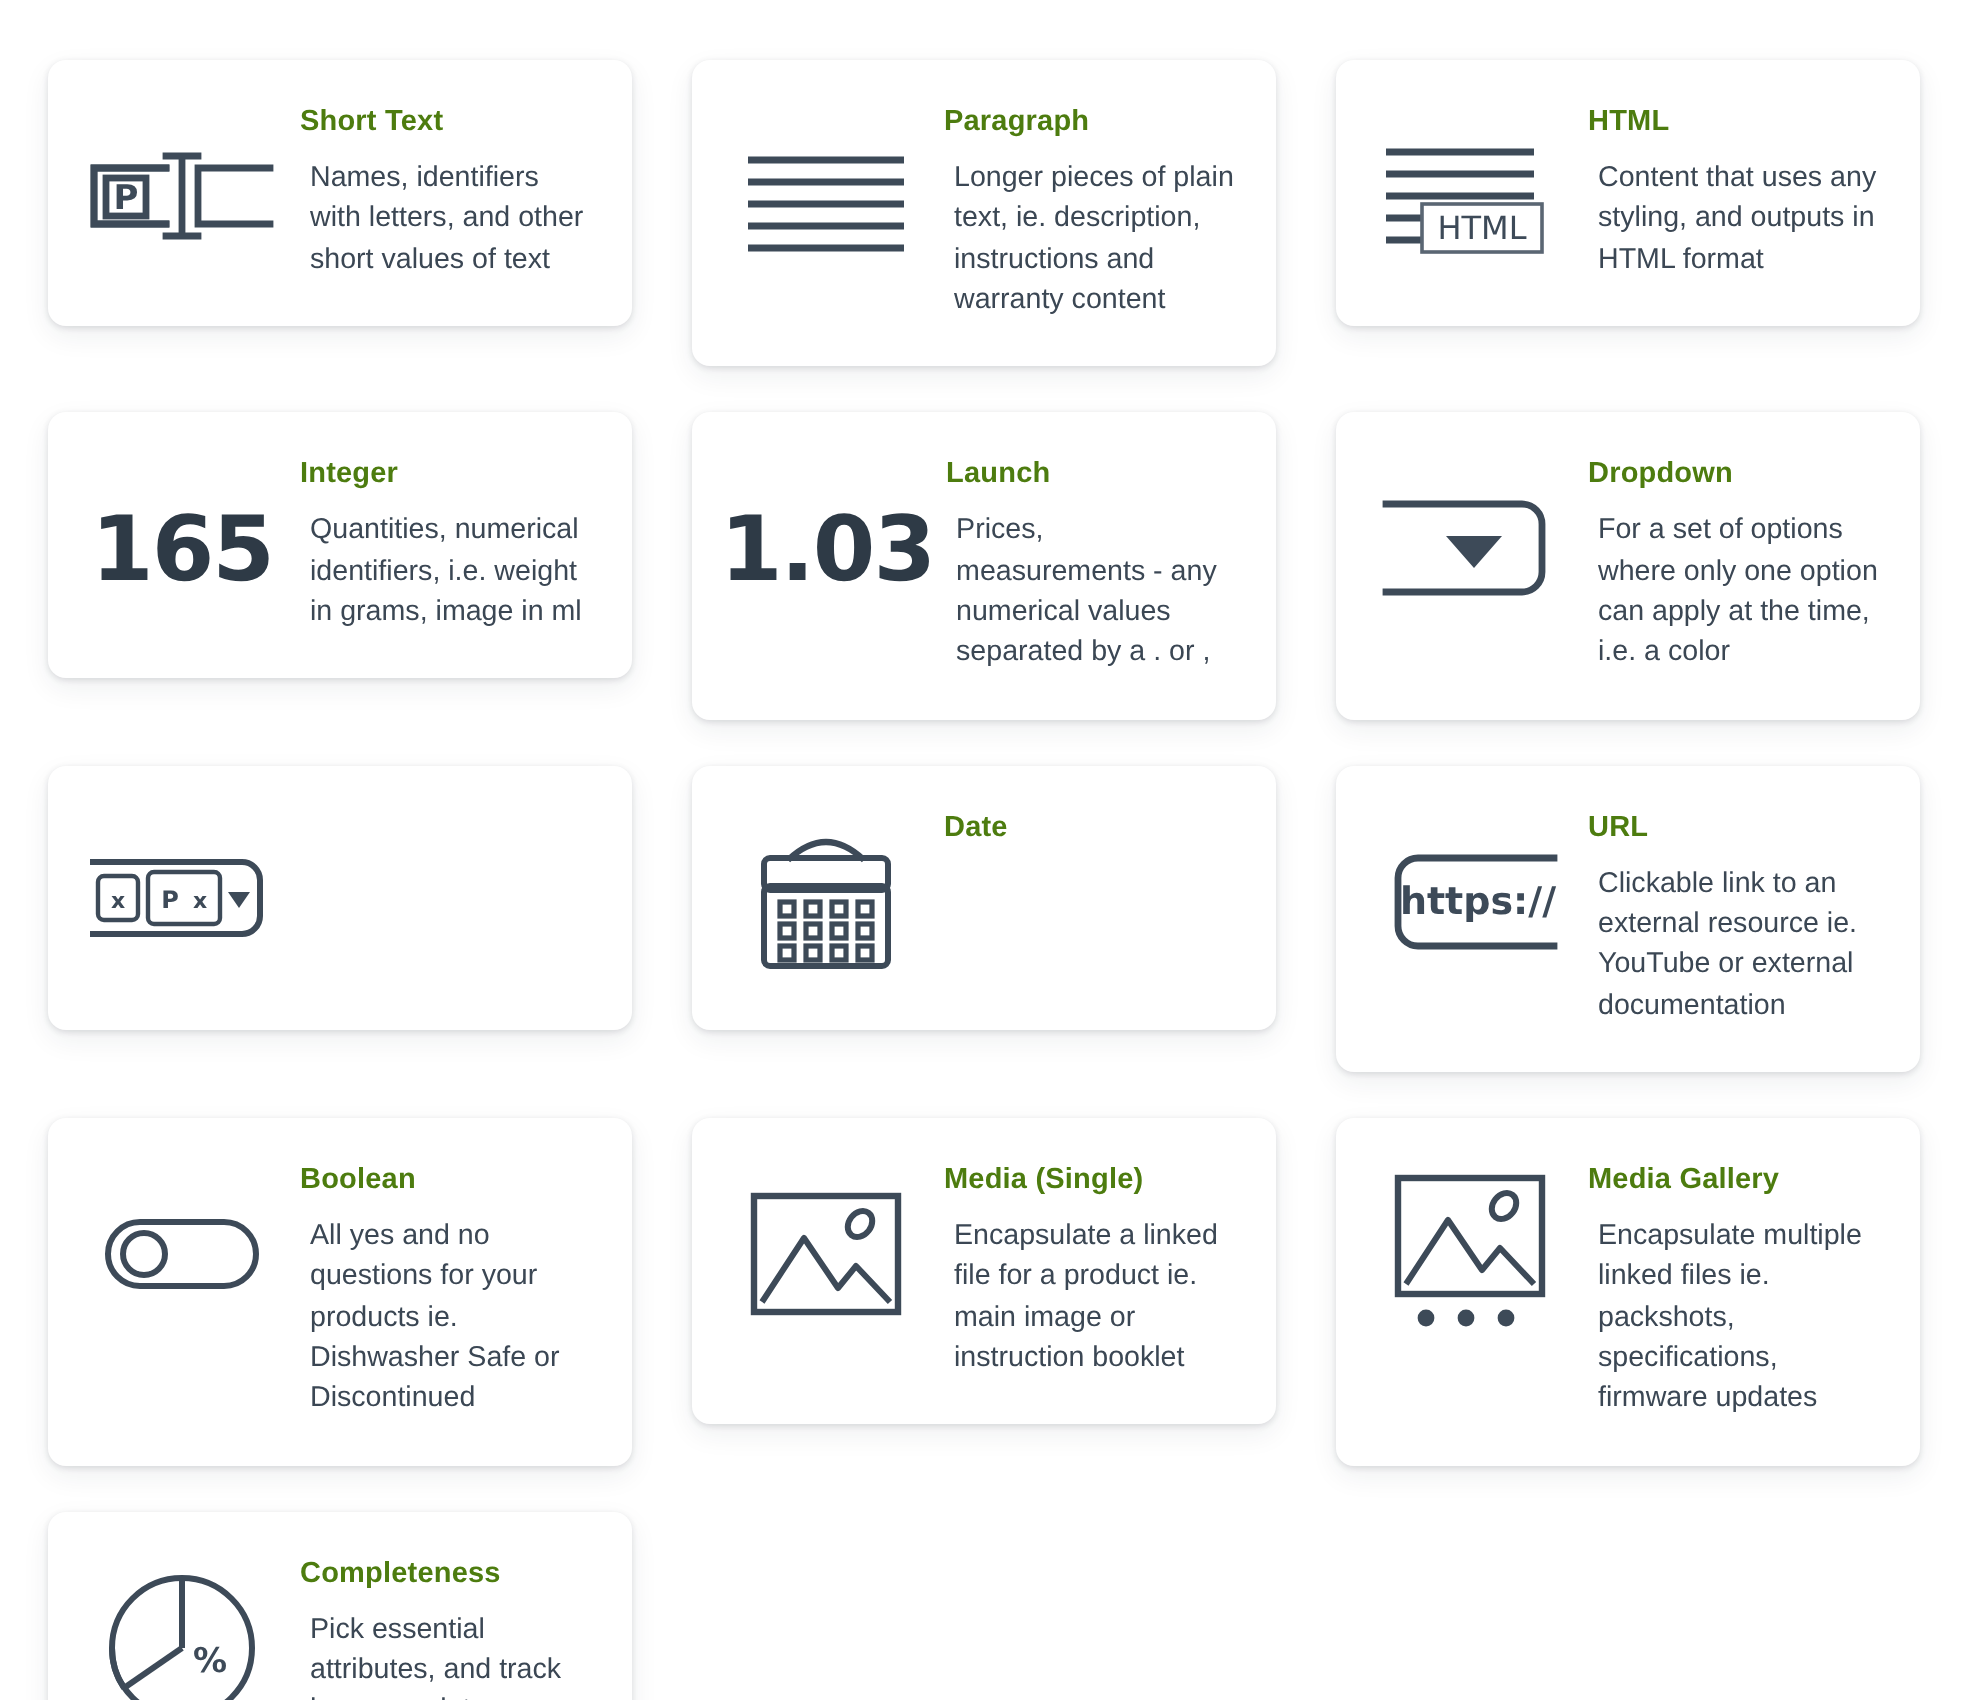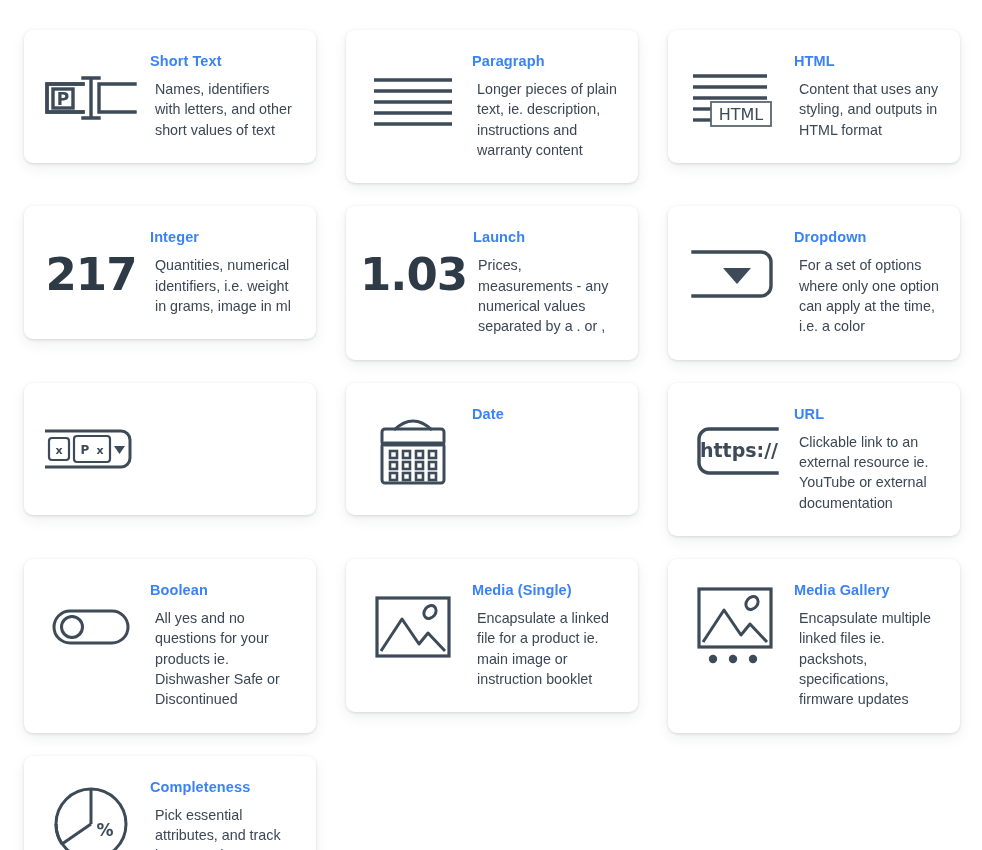--- a/index.html
+++ b/index.html
@@ -35,21 +35,21 @@
     display: flex;
     align-items: center;
     justify-content: center;
     padding-top: 4px;
   }
   .card-icon svg { display: block; }
   .card-body { padding-top: 4px; flex: 1 1 auto; min-width: 0; }
   .card-title {
     font-size: 14.5px;
     font-weight: bold;
-    color: #3b82f6;
+    color: #4d7c0f;
     line-height: 1.25;
     margin: 0 0 9px 0;
     letter-spacing: 0.1px;
   }
   .card-desc {
     font-size: 14.3px;
     color: #3b4754;
     line-height: 1.42;
     margin: 5px;
   }
@@ -119,21 +119,21 @@
       </svg>
     </div>
     <div class="card-body">
       <p class="card-title">HTML</p>
       <p class="card-desc">Content that uses any styling, and outputs in HTML format</p>
     </div>
   </div>
 
   <div class="card r2">
     <div class="card-icon">
-      <span class="num-glyph">217</span>
+      <span class="num-glyph">165</span>
     </div>
     <div class="card-body">
       <p class="card-title">Integer</p>
       <p class="card-desc">Quantities, numerical identifiers, i.e. weight in grams, image in ml</p>
     </div>
   </div>
 
   <div class="card r2">
     <div class="card-icon">
       <span class="num-glyph">1.03</span>

